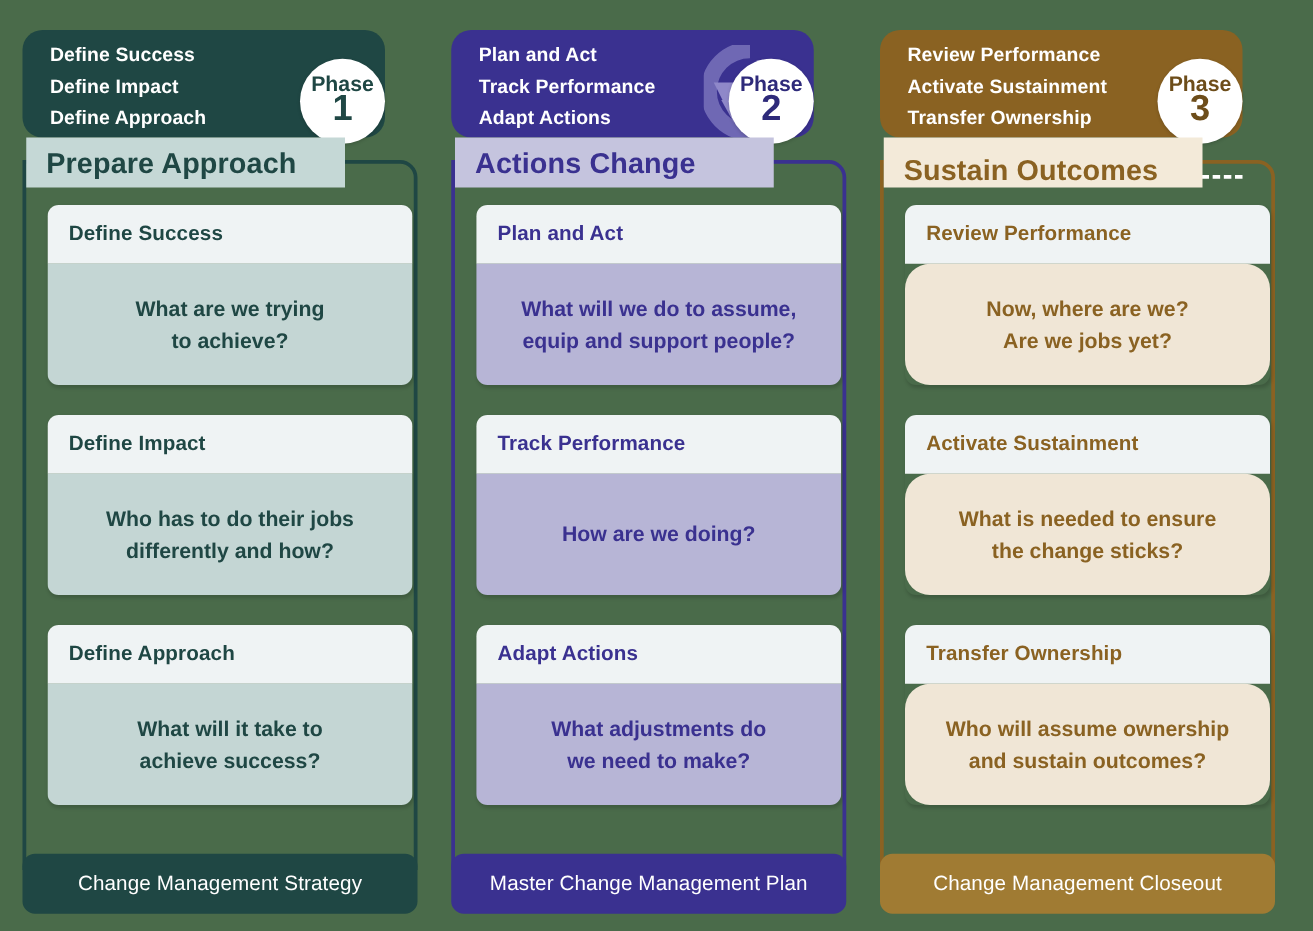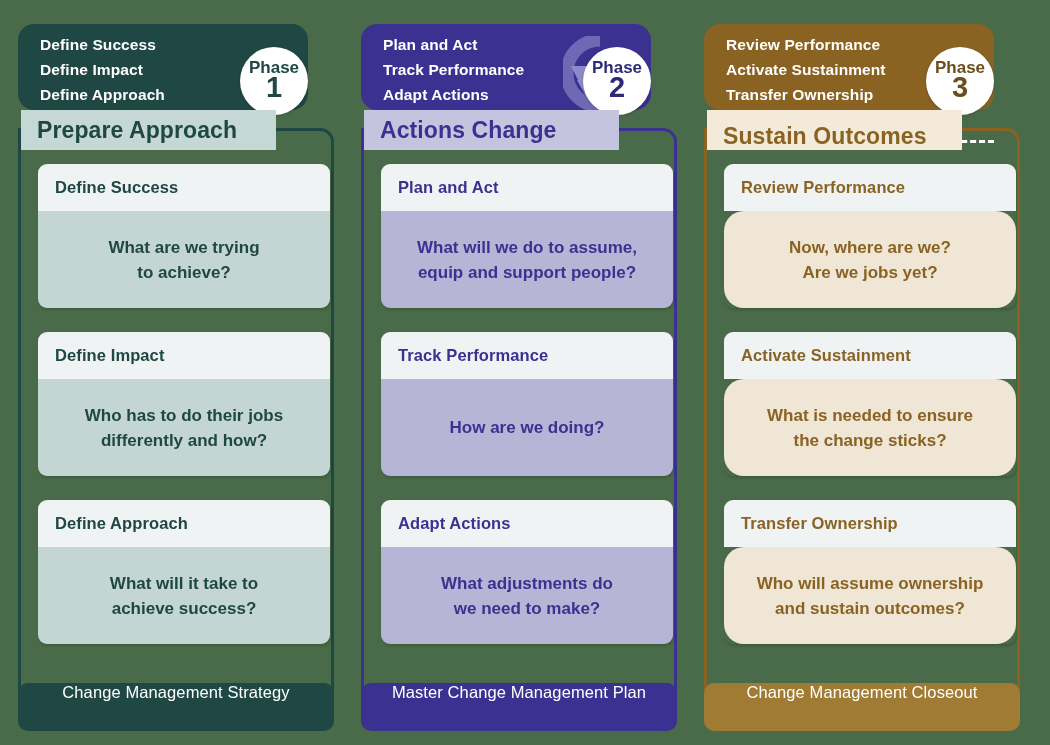--- a/index.html
+++ b/index.html
@@ -108,21 +108,21 @@
   .col2 .card-body{background:#b7b5d6;}
   .col3 .card-body{background:#f0e6d6;border-radius:20px;}
   .card-body span{font-size:17px;font-weight:bold;line-height:25px;}
   .col1 .card-body span{color:#1f4744;}
   .col2 .card-body span{color:#3a3190;}
   .col3 .card-body span{color:#8a6222;}
 
   
   .footer-bar{
     position:absolute;left:0;top:659px;width:316px;height:48px;
-    border-radius:10px;display:flex;align-items:flex-start;justify-content:center;
+    border-radius:10px;display:flex;align-items:center;justify-content:center;
     box-sizing:border-box;z-index:7;
   }
   .col1 .footer-bar{background:#1f4744;}
   .col2 .footer-bar{background:#3a3190;}
   .col3 .footer-bar{background:#a07b33;}
   .footer-bar span{color:#ffffff;font-size:16.5px;font-weight:normal;letter-spacing:.1px;}
 </style>
 </head>
 <body>
 

